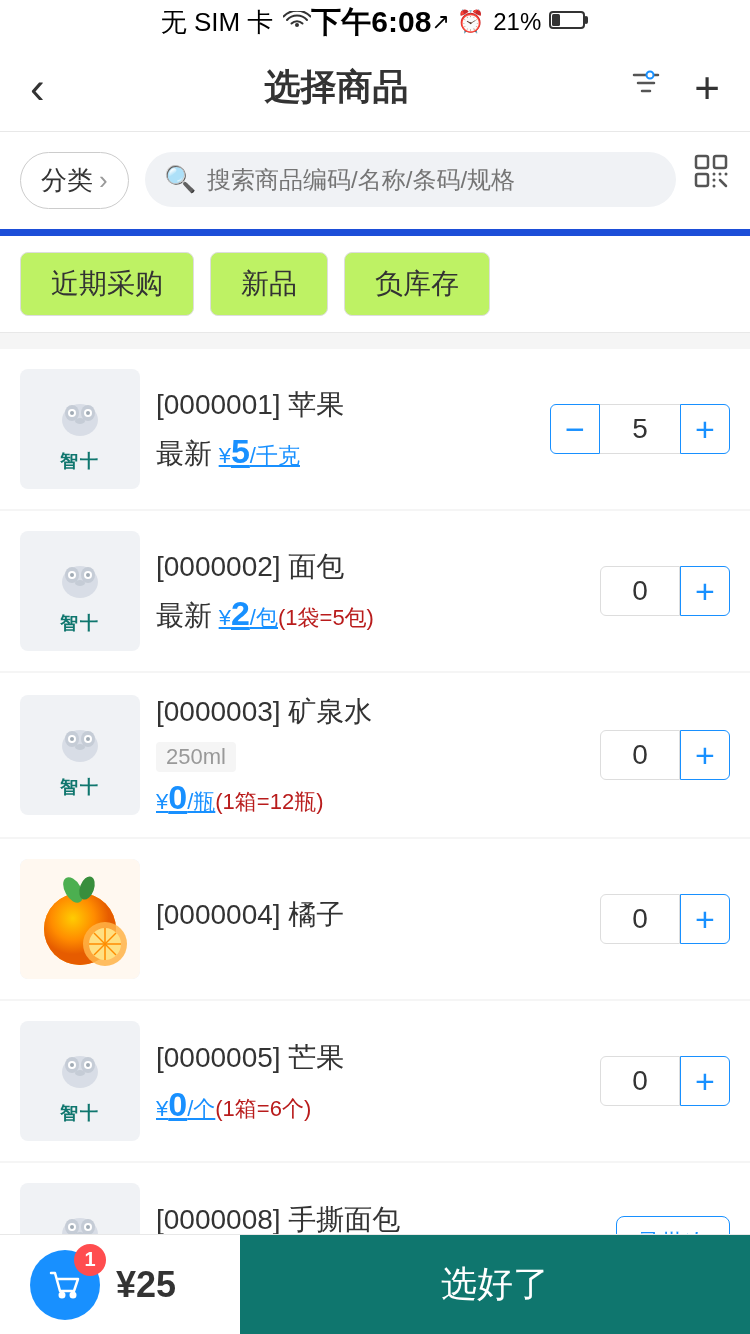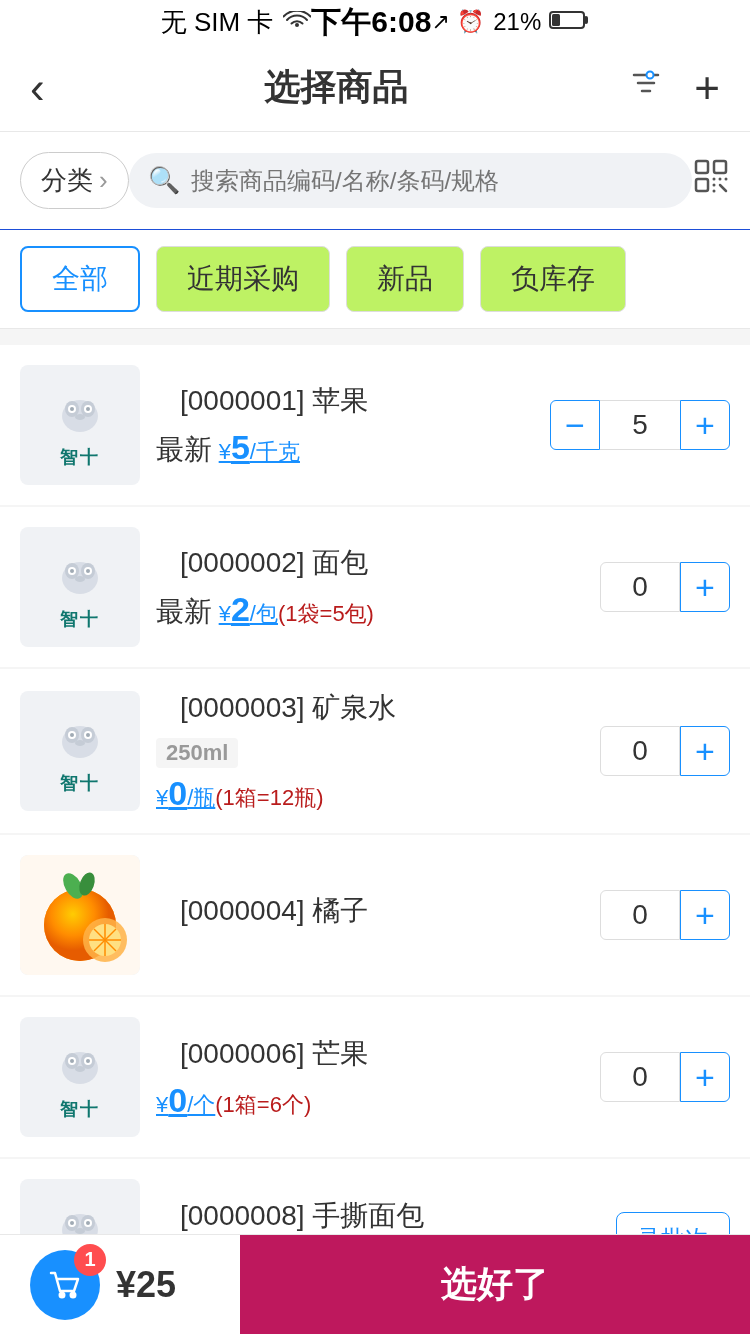--- a/index.html
+++ b/index.html
@@ -37,22 +37,23 @@
       border-bottom: 1px solid #e8e8e8;
     }
     .nav-title { font-size: 36px; font-weight: 700; color: #333; }
     .nav-right { display: flex; gap: 30px; align-items: center; }
     .nav-back { font-size: 40px; color: #333; }
     
     .filter-bar {
       background: #fff;
       padding: 20px 20px;
       display: flex;
-      align-items: center;
-      border-bottom: 1px solid #1d4ed8;
+      align-items: flex-start;
+      gap: 16px;
+      border-bottom: 7px solid #1d4ed8;
     }
     .category-btn {
       border: 1.5px solid #ccc;
       border-radius: 30px;
       padding: 10px 20px;
       font-size: 26px;
       color: #333;
       background: #fff;
       white-space: nowrap;
       display: flex;
@@ -120,31 +121,29 @@
       justify-content: center;
       flex-shrink: 0;
       overflow: hidden;
     }
     .product-info { flex: 1; min-width: 0; }
     .product-name {
       font-size: 28px;
       font-weight: 500;
       color: #333;
       margin-bottom: 8px;
-      margin-left: 24px;
     }
     .product-spec {
       font-size: 22px;
       color: #999;
       background: #f5f5f5;
       display: inline-block;
       padding: 2px 10px;
       border-radius: 4px;
       margin-bottom: 6px;
-      font-weight: bold;
     }
     .product-price {
       font-size: 24px;
       color: #333;
     }
     .price-prefix { color: #333; font-size: 28px; }
     .price-currency { color: #1890ff; font-size: 22px; text-decoration: underline; }
     .price-value { color: #1890ff; font-size: 34px; font-weight: 600; text-decoration: underline; }
     .price-unit { color: #1890ff; font-size: 22px; text-decoration: underline; }
     .price-pack { color: #b91c1c; font-size: 22px; }
@@ -268,24 +267,24 @@
       justify-content: center;
     }
     .cart-total {
       font-size: 36px;
       font-weight: 600;
       color: #333;
     }
     .confirm-btn {
       flex: 1;
       height: 100px;
-      background: #be185d;
+      background: #0f766e;
       color: #fff;
       font-size: 36px;
-      font-weight: 700;
+      font-weight: 400;
       border: none;
       display: flex;
       align-items: center;
       justify-content: center;
       cursor: pointer;
     }
     
     .product-item.partial {
       opacity: 1;
     }
@@ -372,21 +371,20 @@
       <line x1="28" y1="22" x2="28" y2="22" stroke="#555" stroke-width="3" stroke-linecap="round"></line>
       <line x1="34" y1="22" x2="34" y2="22" stroke="#555" stroke-width="3" stroke-linecap="round"></line>
       <line x1="22" y1="28" x2="22" y2="28" stroke="#555" stroke-width="3" stroke-linecap="round"></line>
       <line x1="28" y1="28" x2="34" y2="34" stroke="#555" stroke-width="2.5" stroke-linecap="round"></line>
       <line x1="22" y1="34" x2="22" y2="34" stroke="#555" stroke-width="3" stroke-linecap="round"></line>
     </svg>
   </span>
 </div>
 
 <div class="tab-bar">
-  <button class="tab-btn active">全部</button>
   <button class="tab-btn">近期采购</button>
   <button class="tab-btn">新品</button>
   <button class="tab-btn">负库存</button>
 </div>
 
 <div class="divider"></div>
 
 <div class="product-list">
 
   <div class="product-item">
@@ -522,21 +520,21 @@
           <circle cx="22" cy="28" r="4" fill="#fff"></circle>
           <circle cx="38" cy="28" r="4" fill="#fff"></circle>
           <circle cx="22" cy="28" r="2" fill="#a0aab4"></circle>
           <circle cx="38" cy="28" r="2" fill="#a0aab4"></circle>
           <ellipse cx="30" cy="36" rx="5" ry="3" fill="#c5ccd6"></ellipse>
         </svg>
         <span class="brand-text">智十</span>
       </div>
     </div>
     <div class="product-info">
-      <div class="product-name">[0000006] 芒果</div>
+      <div class="product-name">[0000005] 芒果</div>
       <div class="product-price">
         <span class="price-currency">¥</span><span class="price-value">0</span><span class="price-unit">/个</span><span class="price-pack">(1箱=6个)</span>
       </div>
     </div>
     <div class="qty-only-plus">
       <input class="qty-field" type="text" value="0" style="">
       <button class="qty-plus-only">+</button>
     </div>
   </div>
 

